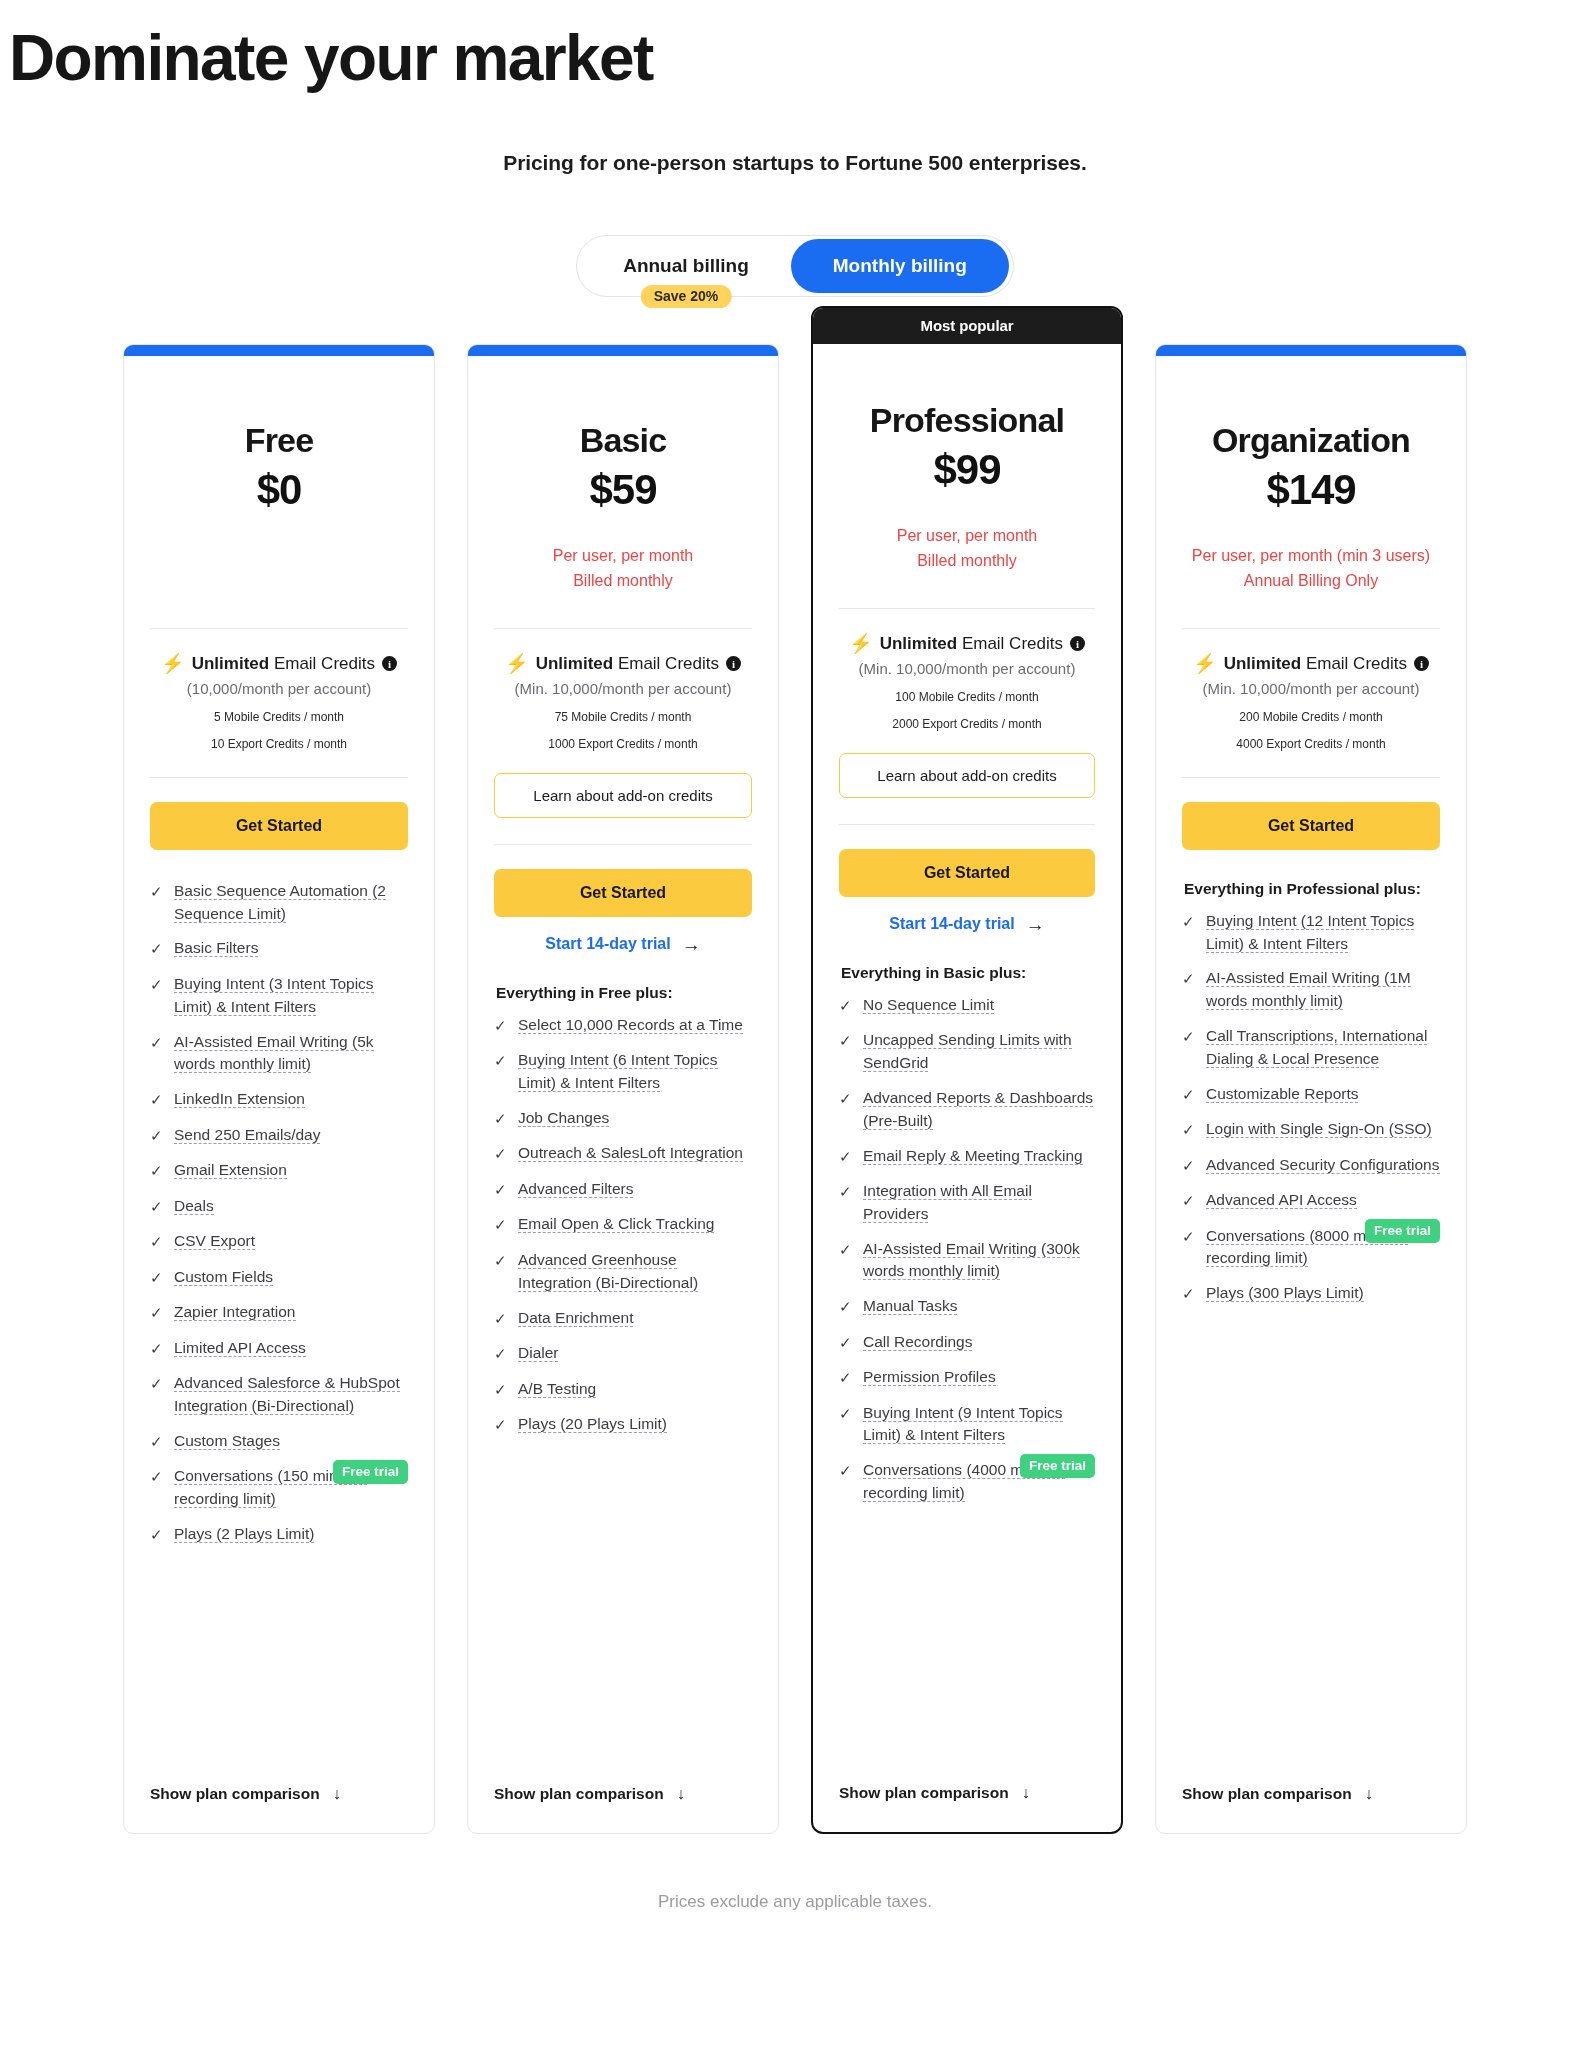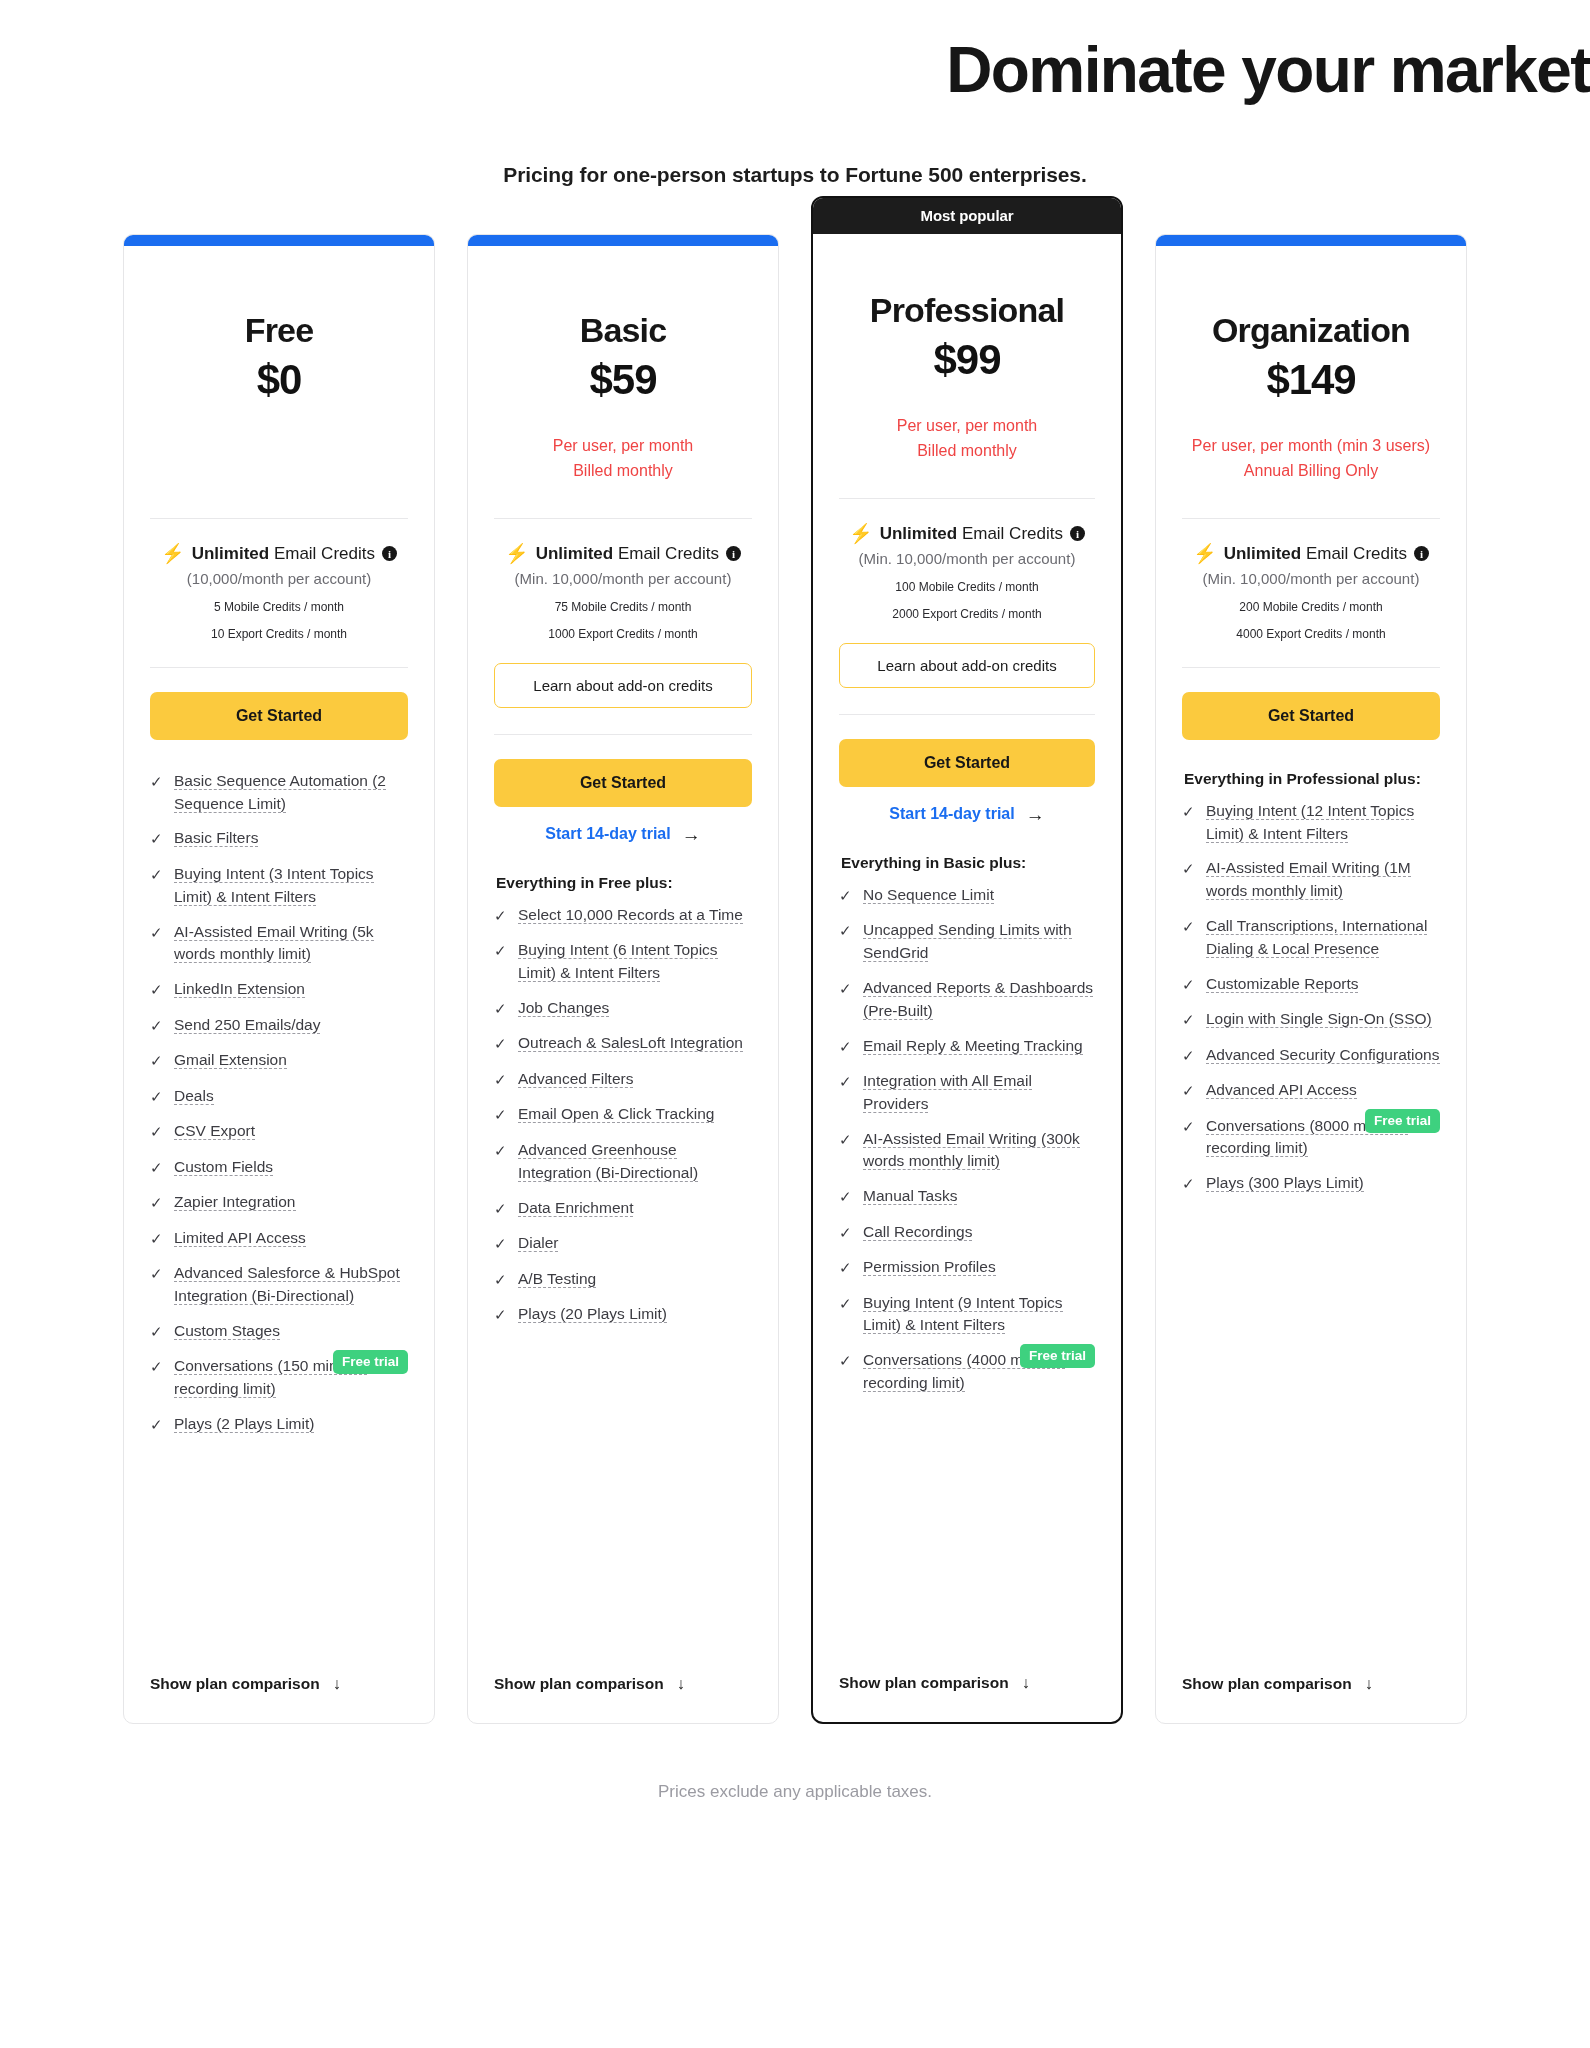--- a/index.html
+++ b/index.html
@@ -12,27 +12,28 @@
   }
   .page {
     width: 1590px;
     min-height: 2048px;
     position: relative;
     padding-top: 14px;
   }
 
   
   .hero-title {
-    text-align: right;
+    text-align: left;
     font-size: 64px;
     line-height: 1.08;
     font-weight: 700;
     letter-spacing: -1.6px;
     color: #161616;
-    margin-top: 22px;
+    margin-top: 10px;
+    padding-left: 9px;
   }
   .hero-sub {
     text-align: center;
     font-size: 21px;
     font-weight: 600;
     color: #1d1d1d;
     margin-top: 58px;
     letter-spacing: -0.1px;
   }
 
@@ -334,20 +335,31 @@
   }
 </style>
 </head>
 <body>
 
 <div class="page">
 
   <h1 class="hero-title">Dominate your market</h1>
   <p class="hero-sub">Pricing for one-person startups to Fortune 500 enterprises.</p>
 
+  <div class="toggle-wrap">
+    <div class="toggle">
+      <button class="toggle-opt">
+        <span>Annual billing</span>
+        <span class="save-badge">Save 20%</span>
+      </button>
+      <button class="toggle-opt active">
+        <span>Monthly billing</span>
+      </button>
+    </div>
+  </div>
 
   <div class="cards" id="cards">
       <div class="card">
     <div class="accent"></div>
     <div class="card-body">
       <div class="plan-top">
         <div class="plan-name">Free</div>
         <div class="plan-price">$0</div>
         <div class="plan-meta empty">
           

